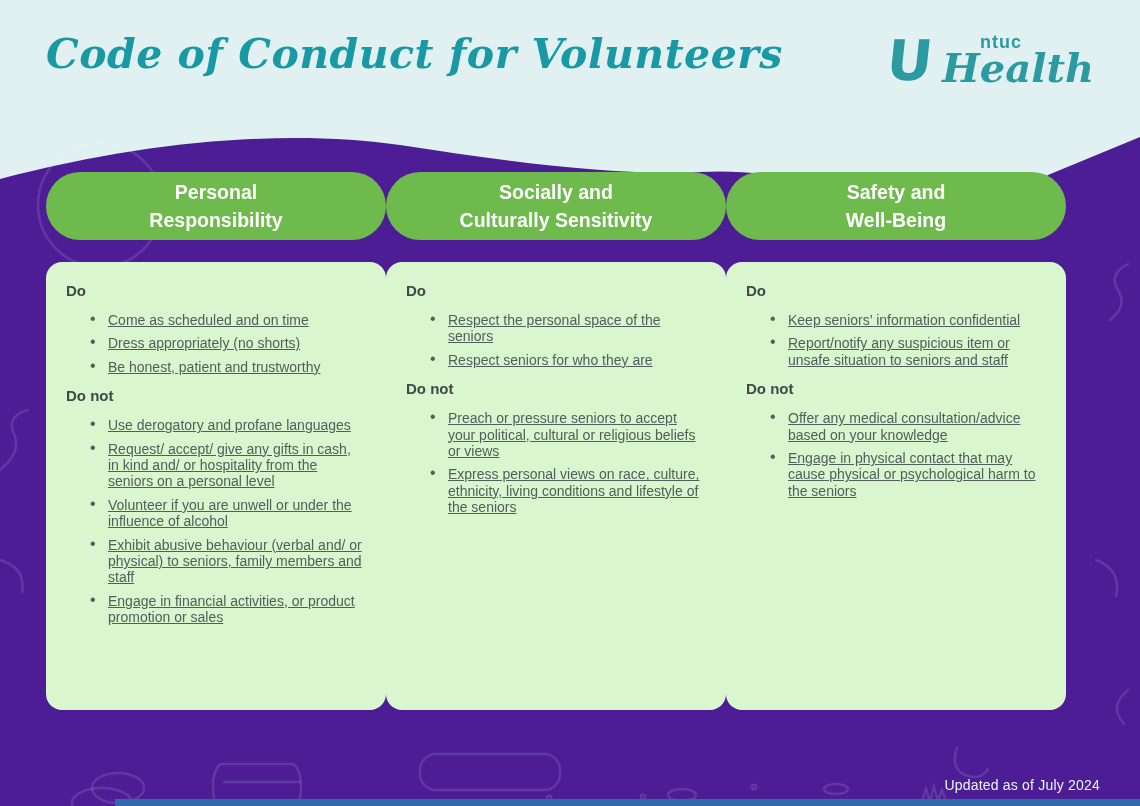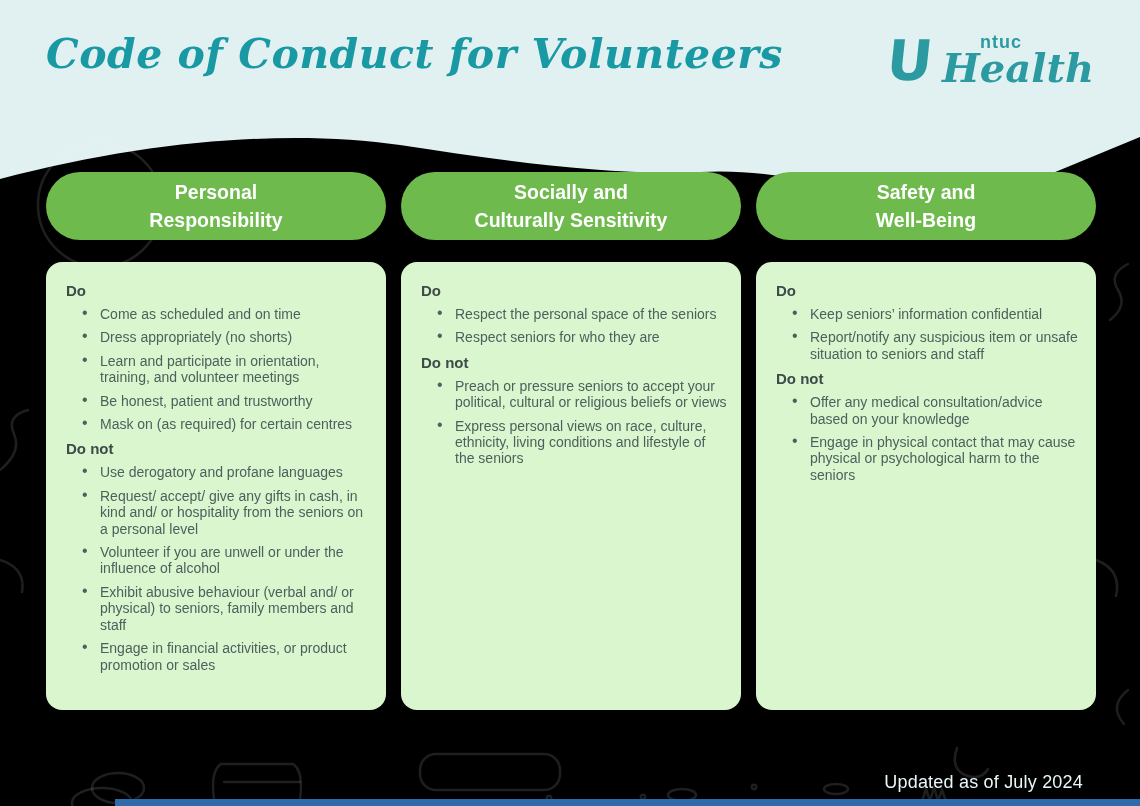--- a/index.html
+++ b/index.html
@@ -1,62 +1,62 @@
 <!DOCTYPE html>
 <html><head>
 <meta charset="utf-8">
 <style>
   html,body { margin:0; padding:0; background:#fff; }
   .poster {
     position:relative; width:1140px; height:806px; overflow:hidden;
-    background:#000000;
+    background:#4c1d95;
     font-family:"Liberation Sans", sans-serif;
   }
   .header-wave, .doodles { position:absolute; top:0; left:0; }
   .page-title {
     position:absolute; left:46px; top:30px; margin:0;
     font-family:"DejaVu Serif", serif; font-style:italic; font-weight:700;
     font-size:41px; color:#1899a4; letter-spacing:0.5px;
   }
   .logo { position:absolute; top:32px; right:46px; display:flex; align-items:flex-start; color:#2b9aa1; }
   .logo-u {
     font-family:"DejaVu Sans", sans-serif; font-weight:800; font-size:56px; line-height:58px;
     transform:skewX(-6deg); display:inline-block;
   }
   .logo-text { position:relative; margin-left:10px; padding-top:15px; display:inline-block; }
   .logo-ntuc { position:absolute; top:0; left:38px; font-weight:700; font-size:18px; letter-spacing:1px; }
   .logo-health {
     font-family:"DejaVu Serif", serif; font-style:italic; font-weight:700;
     font-size:40px; line-height:42px;
   }
-  .columns { position:absolute; left:46px; top:172px; display:flex; gap:15px; }
+  .columns { position:absolute; left:46px; top:172px; display:flex; }
   .column { width:340px; }
   .pill {
     height:68px; border-radius:34px; background:#6fba4d; color:#ffffff;
     display:flex; flex-direction:column; align-items:center; justify-content:center;
     text-align:center; font-weight:700; font-size:19.5px; line-height:28px;
   }
   .card {
     margin-top:22px; height:448px; border-radius:16px; background:#d9f6cf;
     box-sizing:border-box; padding:12px 6px 12px 16px; color:#4e5f5c;
   }
   .card h3 {
     margin:8px 0 6px 4px; font-size:15px; font-weight:700; color:#3e4b49; line-height:18px;
   }
   .card h3.dont { margin-top:8px; }
-  .card ul { list-style:none; margin:4px; padding:0 0 0 4px; }
+  .card ul { list-style:none; margin:12px; padding:0 0 0 4px;text-decoration:underline; }
   .card li {
     position:relative; padding-left:30px; padding-right:4px;
     font-size:14px; line-height:16.4px; margin-bottom:7px; color:#4e5f5c;
   }
   .card li::before {
     content:"\2022"; position:absolute; left:12px; top:-1px; font-size:16px; color:#4e5f5c;
   }
   .footer-note {
-    position:absolute; right:57px; bottom:13px; color:#e8f7f7; font-size:18px; letter-spacing:0.2px;
+    position:absolute; right:40px; bottom:13px; color:#e8f7f7; font-size:14px; letter-spacing:0.2px;
   }
   .bottom-bar { position:absolute; left:115px; right:0; bottom:0; height:7px; background:#2f6bab; }
 </style>
 </head>
 <body>
 
 <div class="poster">
 
   <svg class="header-wave" width="1140" height="260" viewBox="0 0 1140 260" aria-hidden="true">
     <path d="M0,0 H1140 V137 L1048,175 C1014,206 970,227 921,214
@@ -101,23 +101,21 @@
     <section class="column">
       <div class="pill">
         <span>Personal</span>
         <span>Responsibility</span>
       </div>
       <div class="card">
         <h3>Do</h3>
         <ul>
             <li>Come as scheduled and on time</li>
             <li>Dress appropriately (no shorts)</li>
-            <li>Learn and participate in orientation, training, and volunteer meetings</li>
             <li>Be honest, patient and trustworthy</li>
-            <li>Mask on (as required) for certain centres</li>
           </ul>
         <h3 class="dont">Do not</h3>
         <ul>
             <li>Use derogatory and profane languages</li>
             <li>Request/ accept/ give any gifts in cash, in kind and/ or hospitality from the seniors on a personal level</li>
             <li>Volunteer if you are unwell or under the influence of alcohol</li>
             <li>Exhibit abusive behaviour (verbal and/ or physical) to seniors, family members and staff</li>
             <li>Engage in financial activities, or product promotion or sales</li>
           </ul>
       </div>

